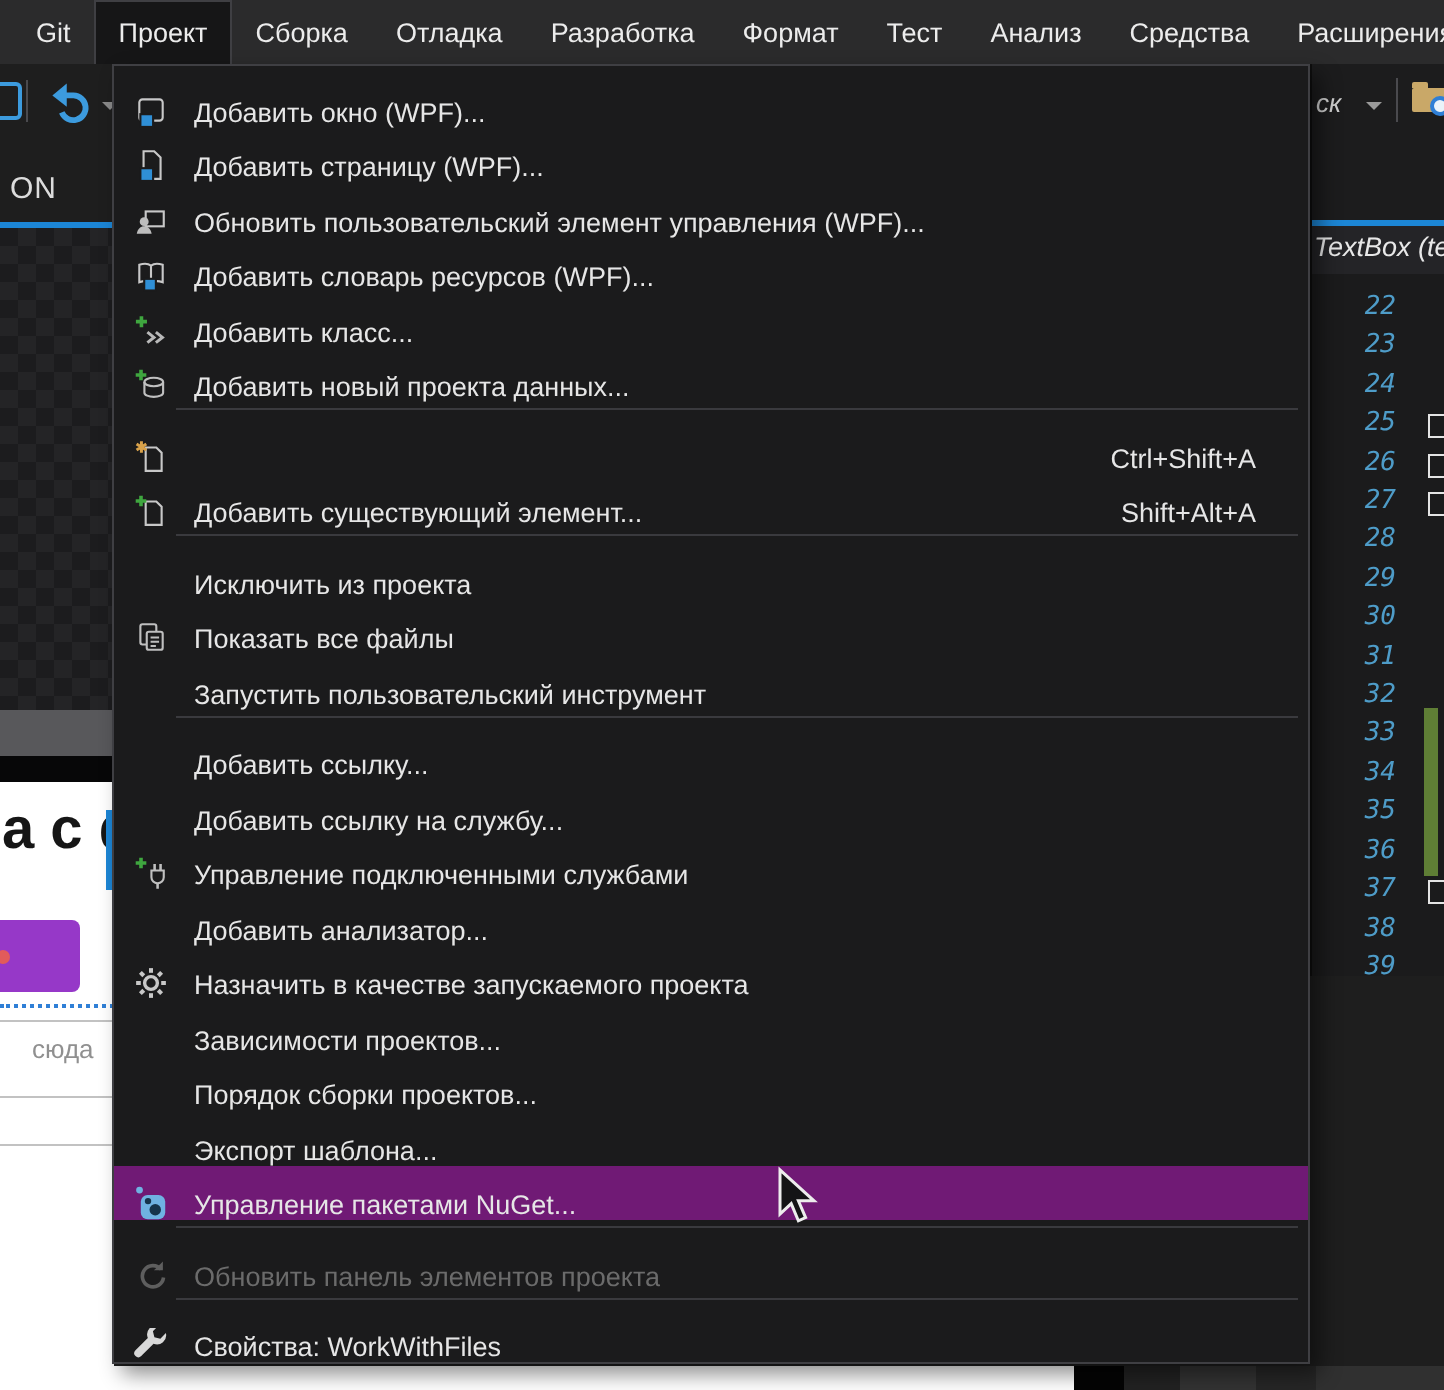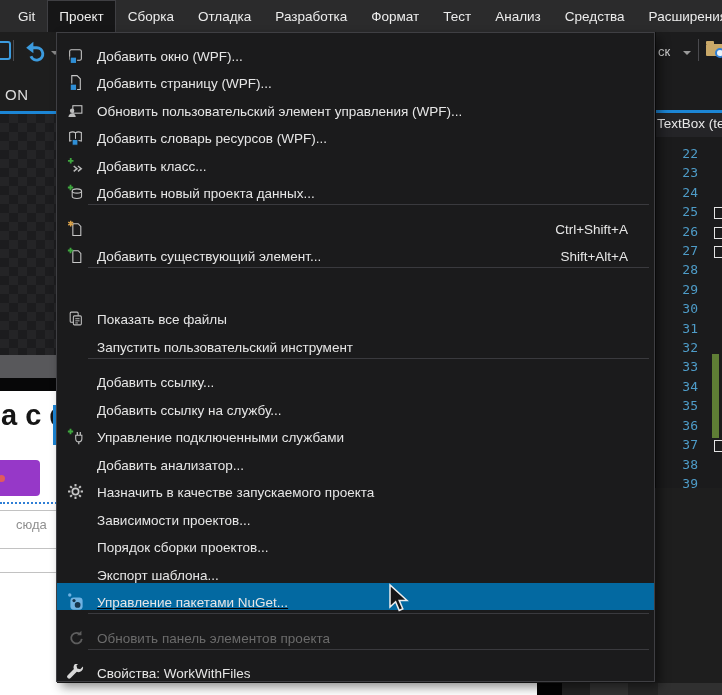--- a/index.html
+++ b/index.html
@@ -29,21 +29,21 @@
   .des-heading{position:absolute;left:1px;top:8px;font-size:29px;font-weight:700;color:#161616;white-space:nowrap;}
   .des-caret{position:absolute;left:53px;top:14px;width:3px;height:40px;background:#1C86D6;}
   .des-button{position:absolute;left:-6px;top:69px;width:46px;height:36px;background:#9638C8;border-radius:4px;}
   .des-reddot{position:absolute;left:-2px;top:84px;width:7px;height:7px;border-radius:50%;background:#E15B5B;}
   .des-dotted{position:absolute;left:0;top:111px;width:57px;border-top:2px dotted #2F7FD6;}
   .des-line{position:absolute;left:0;width:57px;border-top:1px solid #C2C2C2;}
   .des-placeholder{position:absolute;left:16px;top:126px;font-size:13px;color:#909090;}
 
   
   #right-under{position:absolute;left:655px;top:32px;width:67px;height:456px;background:#1C1C1D;
-    border-left:1px solid #0F0F0F;overflow:hidden;}
+    border-left:1px solid #0F0F0F;overflow:hidden;font-style:italic;}
   .rt-run{position:absolute;left:2px;top:12px;font-size:13px;color:#CFCFCF;}
   .rt-drop{position:absolute;left:27px;top:19px;width:0;height:0;border-left:4px solid transparent;border-right:4px solid transparent;border-top:4px solid #9A9A9A;}
   .rt-vsep{position:absolute;left:42px;top:7px;width:1px;height:22px;background:#4A4A4E;}
   .rt-folder{position:absolute;left:50px;top:12px;width:17px;height:12px;background:#C9A868;border-radius:1px;}
   .rt-folder:before{content:"";position:absolute;left:0;top:-3px;width:8px;height:3px;background:#C9A868;border-radius:1px 1px 0 0;}
   .rt-magnifier{position:absolute;right:-2px;bottom:-2px;width:6px;height:6px;border:2px solid #2F7FD6;border-radius:50%;background:#EAF3FA;}
   .rt-accent{position:absolute;left:0;top:78px;width:67px;height:3px;background:#1C86D6;}
   .rt-popup{position:absolute;left:0;top:81px;width:67px;height:24px;background:#242427;padding-left:16px;}
   .rt-popup-label{position:absolute;left:1px;top:3px;font-size:13.5px;color:#E8E8E8;white-space:nowrap;}
   #editor{position:absolute;left:0;top:105px;width:67px;height:546px;background:#1B1B1C;}
@@ -54,21 +54,21 @@
 
   
   #bottom-strip{position:absolute;left:57px;top:683px;width:665px;height:12px;display:flex;}
   .bs-seg{height:12px;}
 
   
   #project-menu{position:absolute;left:56px;top:32px;width:599px;height:650px;background:#1B1B1C;
     border:1px solid #3F3F43;box-sizing:border-box;box-shadow:5px 5px 10px rgba(0,0,0,.45);
     z-index:10;padding-top:3px;}
   .menu-row{height:27.5px;display:flex;align-items:flex-end;padding-left:9px;cursor:default;}
-  .menu-row.highlighted{background:#0369a1;text-decoration:underline;}
+  .menu-row.highlighted{background:#701a75;}
   .mi-icon{width:18px;height:17px;margin-right:13px;flex:none;display:flex;align-items:center;justify-content:center;}
   .mi-label{font-size:13.5px;color:#E6E6E6;white-space:nowrap;}
   .menu-row.disabled .mi-label{color:#6B6B6B;}
   .mi-shortcut{margin-left:auto;margin-right:26px;font-size:13.5px;color:#E6E6E6;}
   .menu-sep{border-top:1px solid #3A3A3E;margin:3px 5px 4px 31px;height:0;}
 
   
   #cursor{position:absolute;left:388px;top:583px;z-index:30;}
 </style>
 </head>
@@ -251,20 +251,21 @@
             <path d="M5.5 3.5h5l2.5 2.5v8.5H5.5z" fill="none" stroke="#C8C8C8"></path>
             <path d="M3.3 .8v5M.8 3.3h5" stroke="#3FA73F" stroke-width="1.7"></path>
           </svg>
         </span>
         <span class="mi-label">Добавить существующий элемент...</span>
         <span class="mi-shortcut">Shift+Alt+A</span>
       </div>
       <div class="menu-sep"></div>
       <div class="menu-row">
         <span class="mi-icon"></span>
+        <span class="mi-label">Исключить из проекта</span>
       </div>
       <div class="menu-row">
         <span class="mi-icon">
           <svg width="17" height="17" viewBox="0 0 16 16">
             <rect x="3" y="2" width="7.5" height="9.5" rx="1" fill="none" stroke="#BFBFBF"></rect>
             <rect x="6" y="5.5" width="7.5" height="8.5" rx="1" fill="#1B1B1C" stroke="#BFBFBF"></rect>
             <path d="M7.8 8.2h4M7.8 10.2h4M7.8 12.2h2.5" stroke="#BFBFBF" stroke-width=".9"></path>
           </svg>
         </span>
         <span class="mi-label">Показать все файлы</span>

